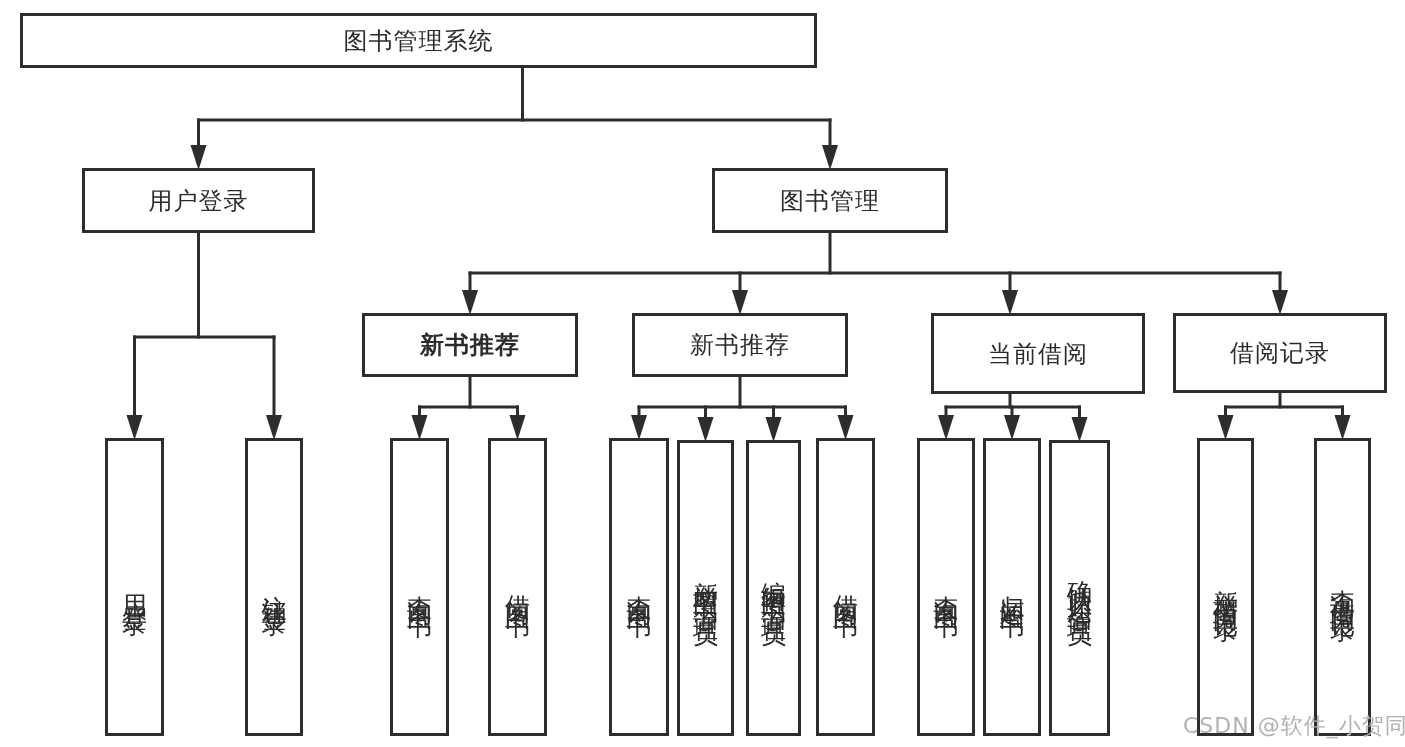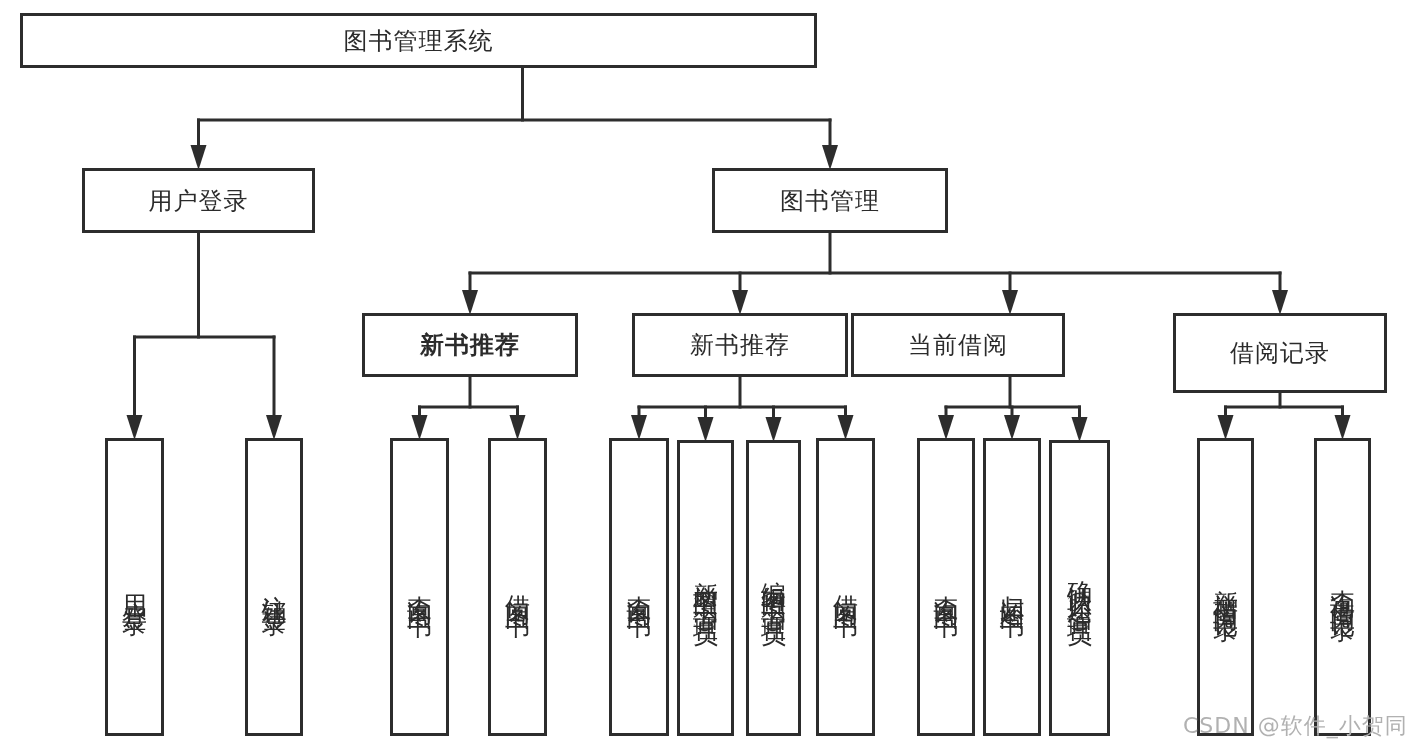--- a/index.html
+++ b/index.html
@@ -111,21 +111,21 @@
       <polygon points="1217.5,415 1233.5,415 1225.5,440" fill="#2d2d2d"></polygon>
       <line x1="1342.5" y1="407" x2="1342.5" y2="418" stroke="#2d2d2d" stroke-width="3" stroke-linecap="square"></line>
       <polygon points="1334.5,415 1350.5,415 1342.5,440" fill="#2d2d2d"></polygon>
     </svg>
   <div id="watermark">CSDN @软件_小贺同学</div>
 <div class="node h" style="left: 20px; top: 13px; width: 797px; height: 55px;">图书管理系统</div>
     <div class="node h" style="left: 82px; top: 168px; width: 233px; height: 65px;">用户登录</div>
     <div class="node h" style="left: 712px; top: 168px; width: 236px; height: 65px;">图书管理</div>
     <div class="node h" style="left: 362px; top: 313px; width: 216px; height: 64px; font-weight: bold;">新书推荐</div>
     <div class="node h" style="left: 632px; top: 313px; width: 216px; height: 64px;">新书推荐</div>
-    <div class="node h" style="left: 851px; top: 313px; width: 214px; height: 64px;">当前借阅</div>
+    <div class="node h" style="left: 931px; top: 313px; width: 214px; height: 81px;">当前借阅</div>
     <div class="node h" style="left: 1173px; top: 313px; width: 214px; height: 80px;">借阅记录</div>
     <div class="node v" style="left: 105px; top: 438px; width: 59px; height: 298px;">用户登录</div>
     <div class="node v" style="left: 245px; top: 438px; width: 58px; height: 298px;">注销登录</div>
     <div class="node v" style="left: 390px; top: 438px; width: 59px; height: 298px;">查询图书</div>
     <div class="node v" style="left: 488px; top: 438px; width: 59px; height: 298px;">借阅图书</div>
     <div class="node v" style="left: 609px; top: 438px; width: 60px; height: 298px;">查询图书</div>
     <div class="node v" style="left: 677px; top: 440px; width: 57px; height: 296px;">新增图书（管理员）</div>
     <div class="node v" style="left: 746px; top: 440px; width: 55px; height: 296px;">编辑图书（管理员）</div>
     <div class="node v" style="left: 816px; top: 438px; width: 59px; height: 298px;">借阅图书</div>
     <div class="node v" style="left: 917px; top: 438px; width: 58px; height: 298px;">查询图书</div>

